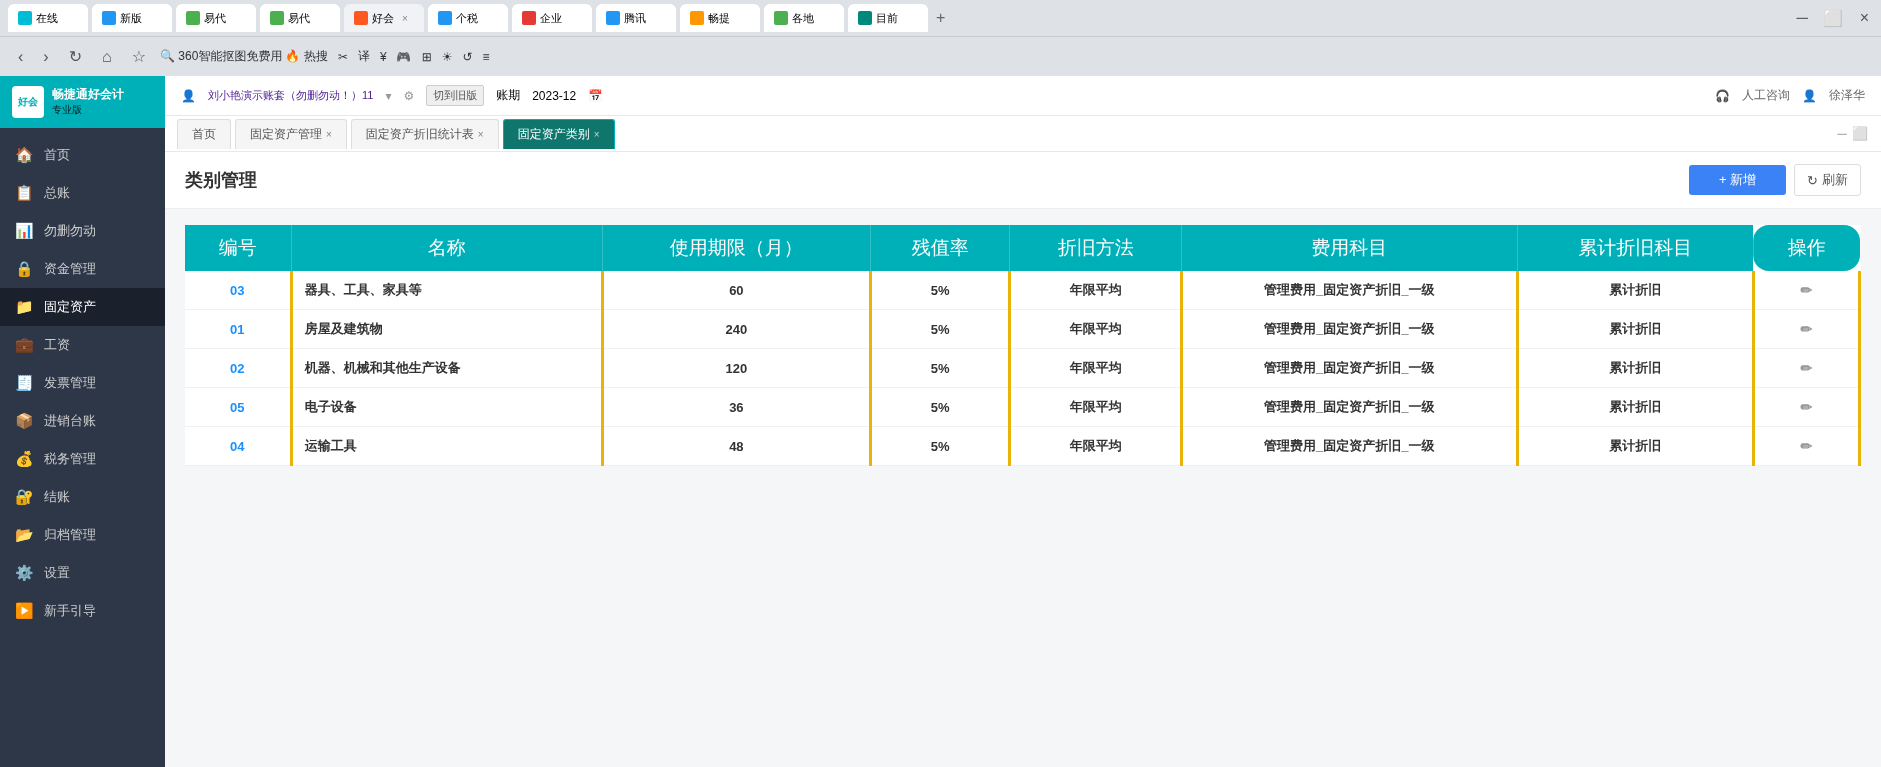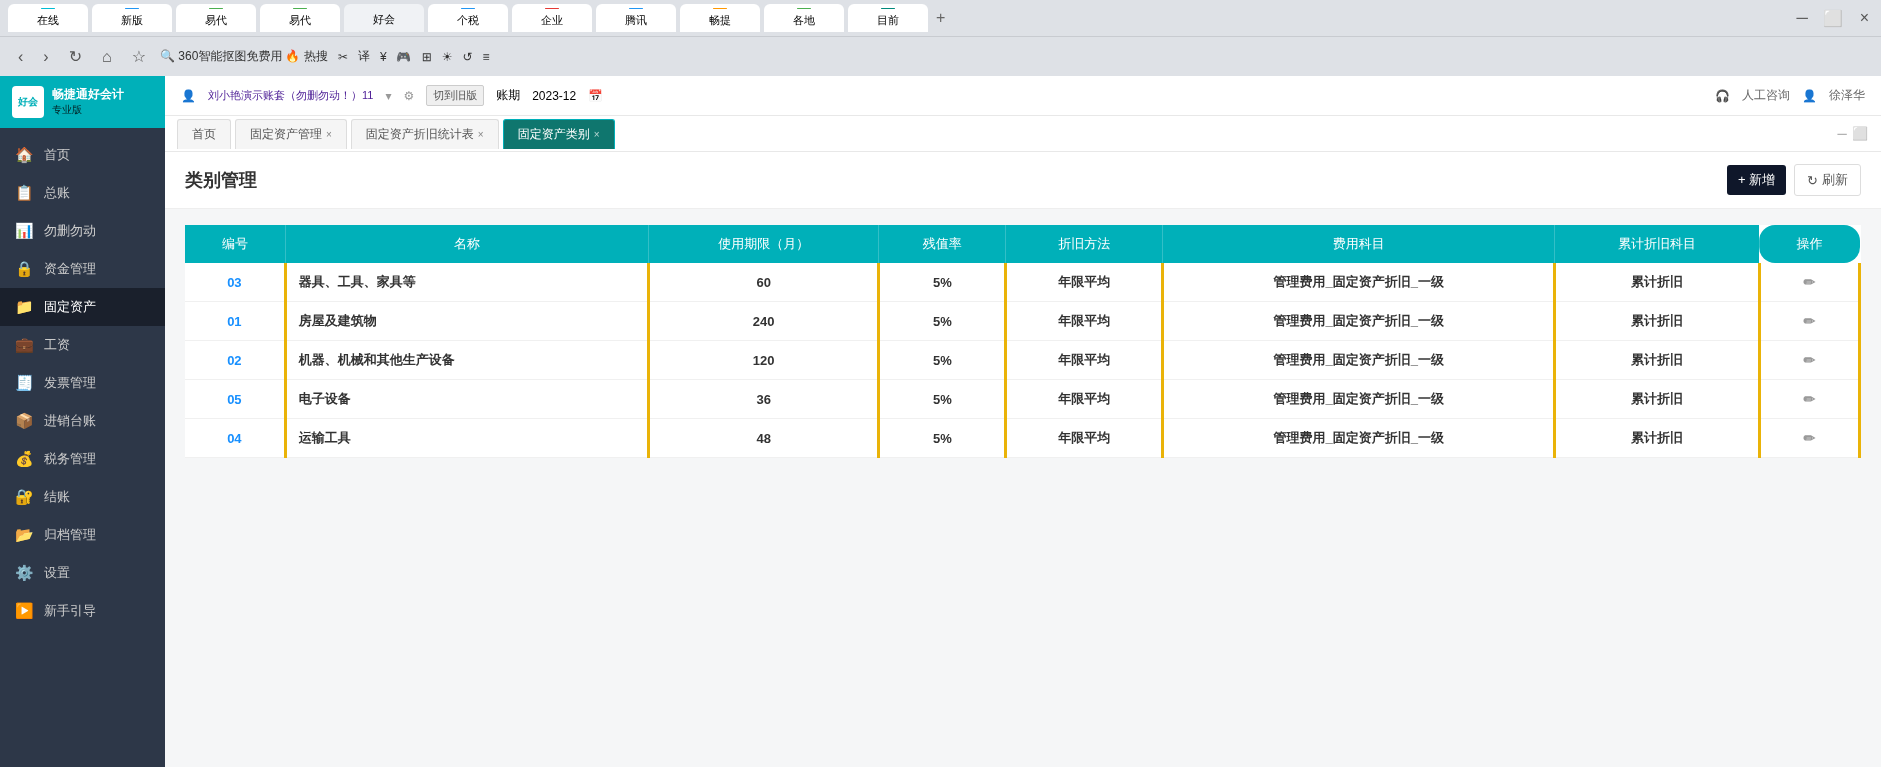--- a/index.html
+++ b/index.html
@@ -1,20 +1,20 @@
 <!DOCTYPE html>
 <html><head>
   <meta charset="utf-8">
   <style>
     * { margin: 0; padding: 0; box-sizing: border-box; }
     body { font-family: "Microsoft YaHei", "PingFang SC", sans-serif; font-size: 13px; background: #f0f2f5; overflow: hidden; }
 
     
     .browser-chrome { background: #dee1e6; height: 36px; display: flex; align-items: center; padding: 0 8px; gap: 4px; }
-    .browser-tab { background: #fff; border-radius: 6px 6px 0 0; padding: 4px 10px; font-size: 11px; display: flex; align-items: center; gap: 4px; height: 28px; min-width: 80px; max-width: 140px; overflow: hidden; white-space: nowrap; flex-direction: column; }
+    .browser-tab { background: #fff; border-radius: 6px 6px 0 0; padding: 4px 10px; font-size: 11px; display: flex; align-items: center; gap: 4px; height: 28px; min-width: 80px; max-width: 140px; overflow: hidden; white-space: nowrap; }
     .browser-tab.active { background: #f0f2f5; }
     .browser-tab .tab-icon { width: 14px; height: 14px; border-radius: 2px; display: inline-block; }
     .tab-close { color: #888; font-size: 10px; cursor: pointer; margin-left: 4px; }
     .tab-add { background: none; border: none; font-size: 16px; color: #666; cursor: pointer; padding: 0 4px; }
 
     
     .address-bar { background: #dee1e6; height: 40px; display: flex; align-items: center; padding: 0 12px; gap: 8px; border-top: 1px solid #c8cbd0; }
     .nav-btn { background: none; border: none; font-size: 16px; color: #555; cursor: pointer; padding: 2px 6px; }
     .address-input { flex: 1; height: 28px; border-radius: 14px; border: none; background: #fff; padding: 0 16px; font-size: 12px; color: #333; outline: none; }
     .toolbar-right { display: flex; align-items: center; gap: 10px; font-size: 12px; color: #333; }
@@ -48,28 +48,28 @@
     .tabs-bar { background: #fff; display: flex; align-items: center; border-bottom: 1px solid #e8e8e8; padding: 0 12px; height: 36px; gap: 4px; }
     .tab-item { padding: 6px 14px; border-radius: 3px 3px 0 0; font-size: 12px; cursor: pointer; color: #666; display: flex; align-items: center; gap: 4px; border: 1px solid transparent; border-bottom: none; }
     .tab-item.active { background: #0f766e; color: #fff; border-color: #00b0b9; }
     .tab-item.inactive { background: #f5f5f5; color: #555; border-color: #ddd; }
     .tab-close-btn { font-size: 10px; color: inherit; opacity: 0.7; }
 
     
     .page-header { background: #fff; padding: 12px 20px; display: flex; align-items: center; justify-content: space-between; border-bottom: 1px solid #eee; }
     .page-title { font-size: 18px; font-weight: bold; color: #333; }
     .header-actions { display: flex; align-items: center; gap: 8px; }
-    .btn-add { background: #0f172a; color: #fff; border: none; border-radius: 3px; padding: 6px 11px; font-size: 13px; cursor: pointer; display: flex; align-items: center; gap: 4px; }
+    .btn-add { background: #3b82f6; color: #fff; border: none; border-radius: 3px; padding: 6px 30px; font-size: 13px; cursor: pointer; display: flex; align-items: center; gap: 4px; }
     .btn-refresh { background: #fff; color: #555; border: 1px solid #ddd; border-radius: 3px; padding: 6px 12px; font-size: 13px; cursor: pointer; display: flex; align-items: center; gap: 4px; }
 
     
     .table-container { padding: 16px 20px; overflow: auto; }
     .data-table { width: 100%; border-collapse: collapse; background: #fff; }
     .data-table thead tr { background: #00b0b9; color: #fff; }
-    .data-table thead th { padding: 10px 12px; text-align: center; font-size: 13px; font-weight: normal; border-right: 1px solid rgba(255,255,255,0.2); }
+    .data-table thead th { padding: 10px 12px; text-align: center; font-size: 19px; font-weight: normal; border-right: 1px solid rgba(255,255,255,0.2); }
     .data-table thead th:last-child { border-right: none; border-radius: 16px; }
     .data-table tbody tr { border-bottom: 1px solid #f0f0f0; }
     .data-table tbody td { padding: 10px 12px; text-align: center; font-size: 13px; color: #333; border-right: 3px solid #eab308; font-weight: bold; }
     .data-table tbody td:first-child { text-align: center; }
     .data-table tbody td:nth-child(2) { text-align: left; }
     .data-table tbody td.link { color: #1890ff; cursor: pointer; }
     .edit-icon { color: #999; cursor: pointer; font-size: 14px; }
 
     
     ::-webkit-scrollbar { width: 4px; height: 4px; }

